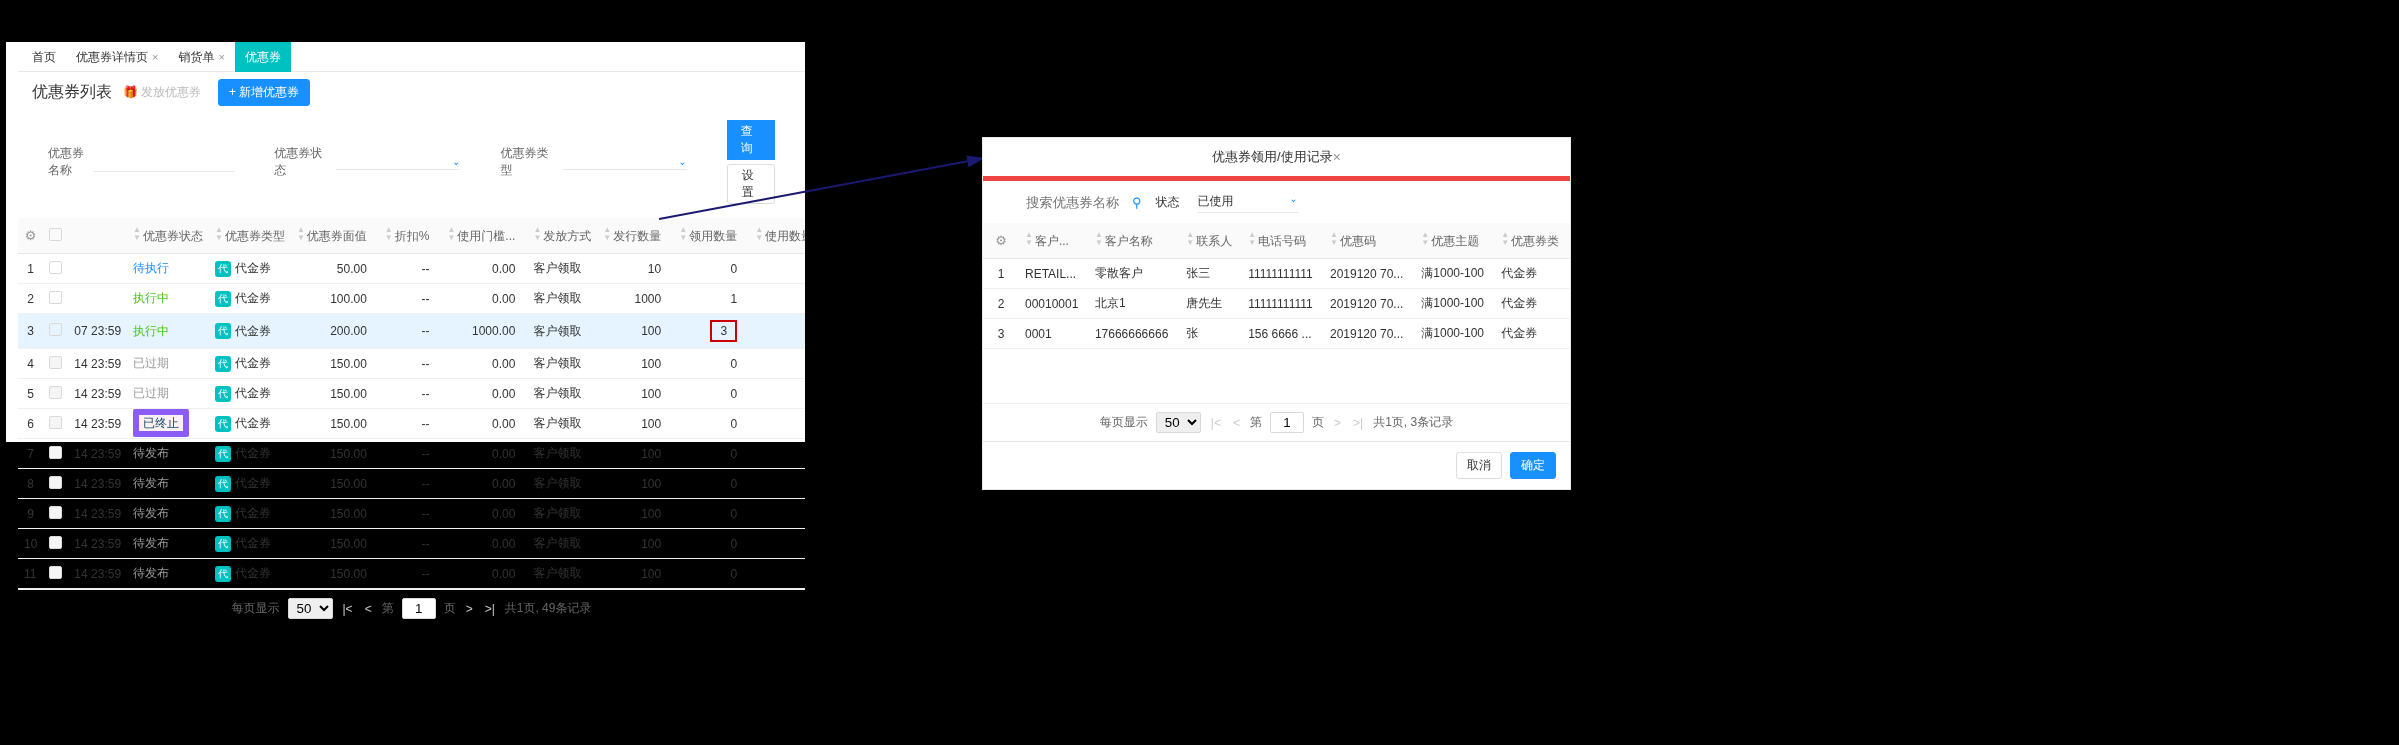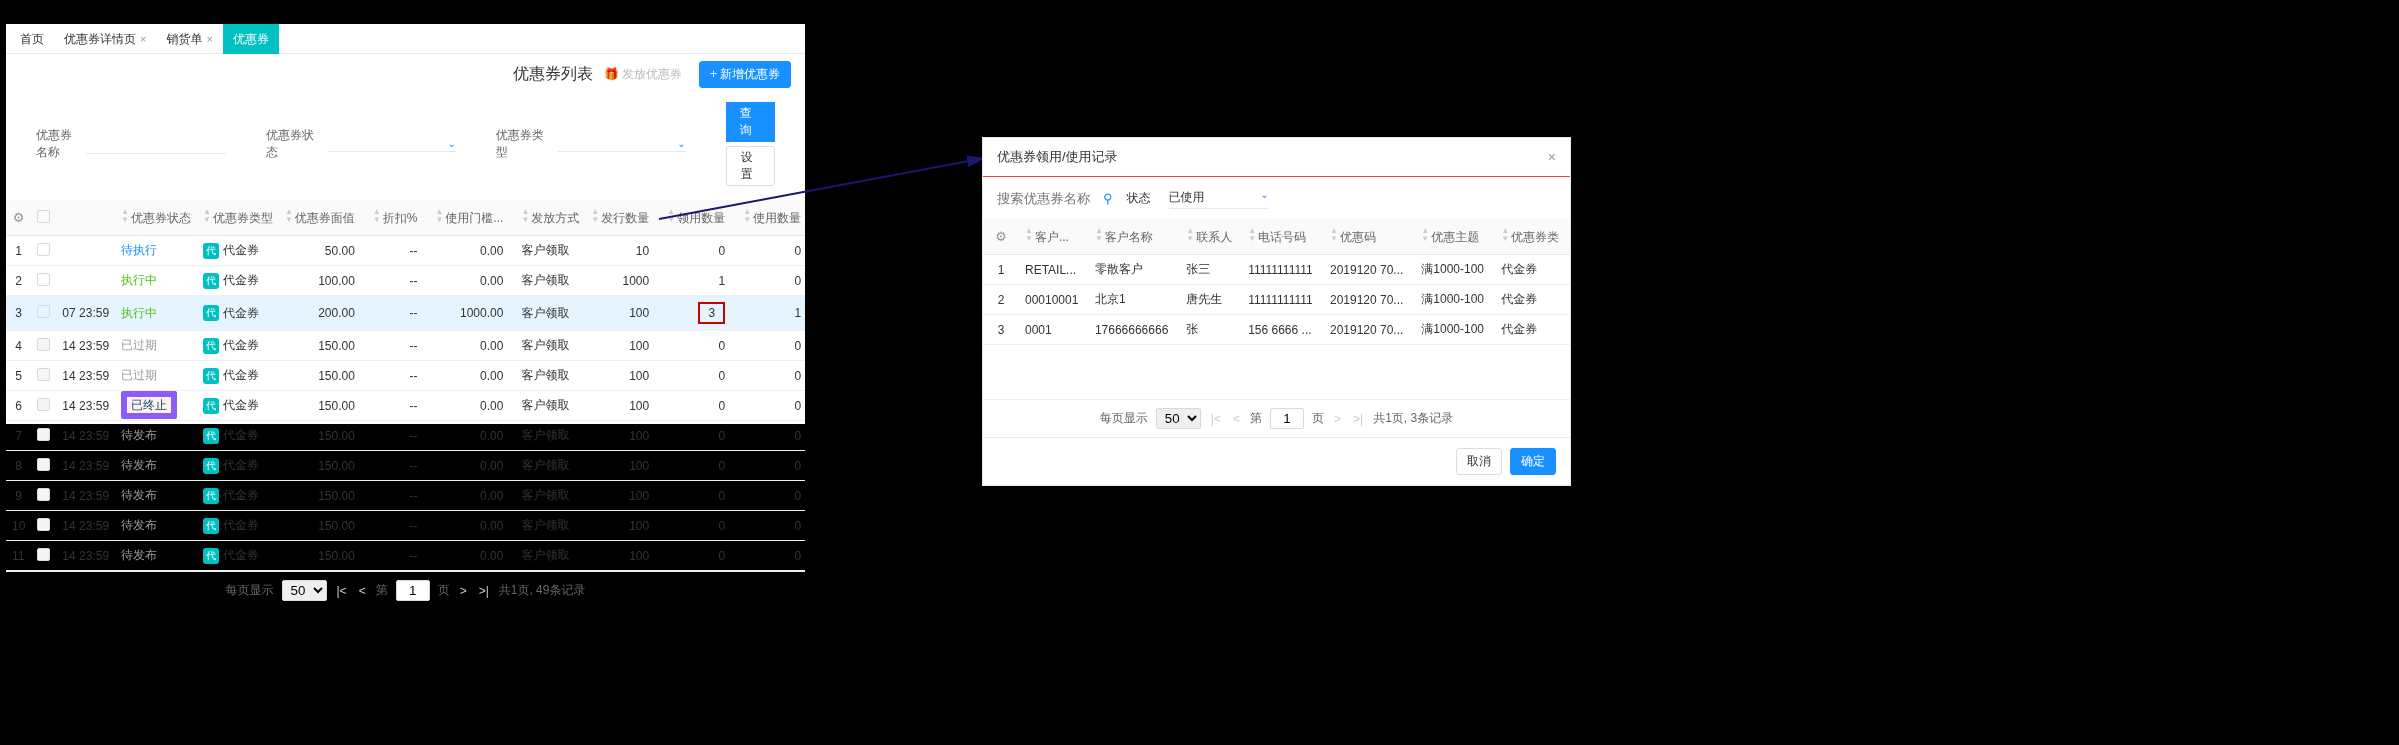--- a/index.html
+++ b/index.html
@@ -1,27 +1,27 @@
 <!DOCTYPE html>
 <html><head>
   <meta charset="utf-8">
   <style>
     * { box-sizing: border-box; margin: 0; padding: 0; }
     body { font-family: -apple-system, "Microsoft YaHei", sans-serif; font-size: 12px; color: #333; background: #000; overflow: hidden; }
     .canvas { position: relative; width: 2399px; height: 745px; background: #000; }
     
     
-    .left-panel { position: absolute; left: 6px; top: 24px; width: 799px; height: 400px; background: #fff; }
+    .left-panel { position: absolute; left: 6px; top: 42px; width: 799px; height: 400px; background: #fff; padding-left: 12px; }
     .tabs { display: flex; align-items: center; height: 30px; border-bottom: 1px solid #e8e8e8; padding: 0 4px; }
     .tab { padding: 0 10px; height: 30px; line-height: 30px; font-size: 12px; color: #333; cursor: pointer; display: flex; align-items: center; gap: 4px; }
     .tab.active { background: #00c1c1; color: #fff; flex-direction: column; }
     .tab-close { font-size: 11px; color: #999; }
     .tab.active .tab-close { color: #fff; }
     
-    .page-header { display: flex; align-items: center; justify-content: flex-end; height: 40px; padding: 0 14px; }
+    .page-header { display: flex; align-items: center; justify-content: flex-start; height: 40px; padding: 0 14px; }
     .page-title { font-size: 16px; font-weight: 500; }
     .header-actions { display: flex; gap: 6px; align-items: center; }
     .btn { padding: 4px 10px; border-radius: 3px; font-size: 12px; cursor: pointer; border: 1px solid transparent; display: inline-flex; align-items: center; gap: 3px; }
     .btn-disabled { color: #bbb; }
     .btn-primary { background: #1890ff; color: #fff; border-color: #1890ff; }
     .btn-default { background: #fff; border: 1px solid #ddd; color: #333; }
     
     .filter-bar { display: flex; align-items: center; padding: 8px 30px 14px; gap: 40px; }
     .filter-item { display: flex; align-items: center; gap: 8px; }
     .filter-label { color: #666; font-size: 12px; }
@@ -53,24 +53,24 @@
     .highlight-box { border: 2px solid #c00; padding: 2px 8px; display: inline-block; }
     
     
     .pagination { display: flex; align-items: center; justify-content: center; gap: 8px; padding: 8px 0; font-size: 12px; color: #666; border-top: 1px solid #f0f0f0; }
     .page-input { width: 34px; text-align: center; border: 1px solid #d9d9d9; padding: 2px; border-radius: 2px; }
     .page-select { border: 1px solid #d9d9d9; padding: 1px 4px; border-radius: 2px; }
     .page-btn { color: #ccc; padding: 0 2px; }
     
     
     .right-panel { position: absolute; left: 983px; top: 138px; width: 587px; background: #fff; box-shadow: 0 0 0 1px #e8e8e8; }
-    .modal-header { display: flex; justify-content: space-between; align-items: center; padding: 10px 14px; border-bottom: 1px solid #ef4444; }
+    .modal-header { display: flex; justify-content: center; align-items: center; padding: 10px 14px; border-bottom: 5px solid #ef4444; }
     .modal-title { font-size: 13px; font-weight: 500; }
     .modal-close { color: #999; font-size: 14px; }
-    .modal-filter { display: flex; align-items: center; gap: 14px; padding: 10px 14px; }
+    .modal-filter { display: flex; align-items: center; gap: 14px; padding: 10px 14px; margin-left: 29px; }
     .search-wrap { display: flex; align-items: center; gap: 6px; }
     .search-input { border: none; width: 100px; color: #bbb; }
     .search-icon { color: #1890ff; font-size: 13px; }
     .status-select { display: flex; align-items: center; gap: 18px; }
     .status-select .value { border-bottom: 1px solid #e8e8e8; width: 100px; padding: 2px 0; display: flex; justify-content: space-between; }
     .modal-table-wrap { height: 180px; overflow: auto; }
     .modal-footer-page { border-top: 1px solid #f0f0f0; padding: 8px; }
     .modal-footer { padding: 10px 14px; display: flex; justify-content: flex-end; gap: 8px; border-top: 1px solid #e8e8e8; }
     
     

